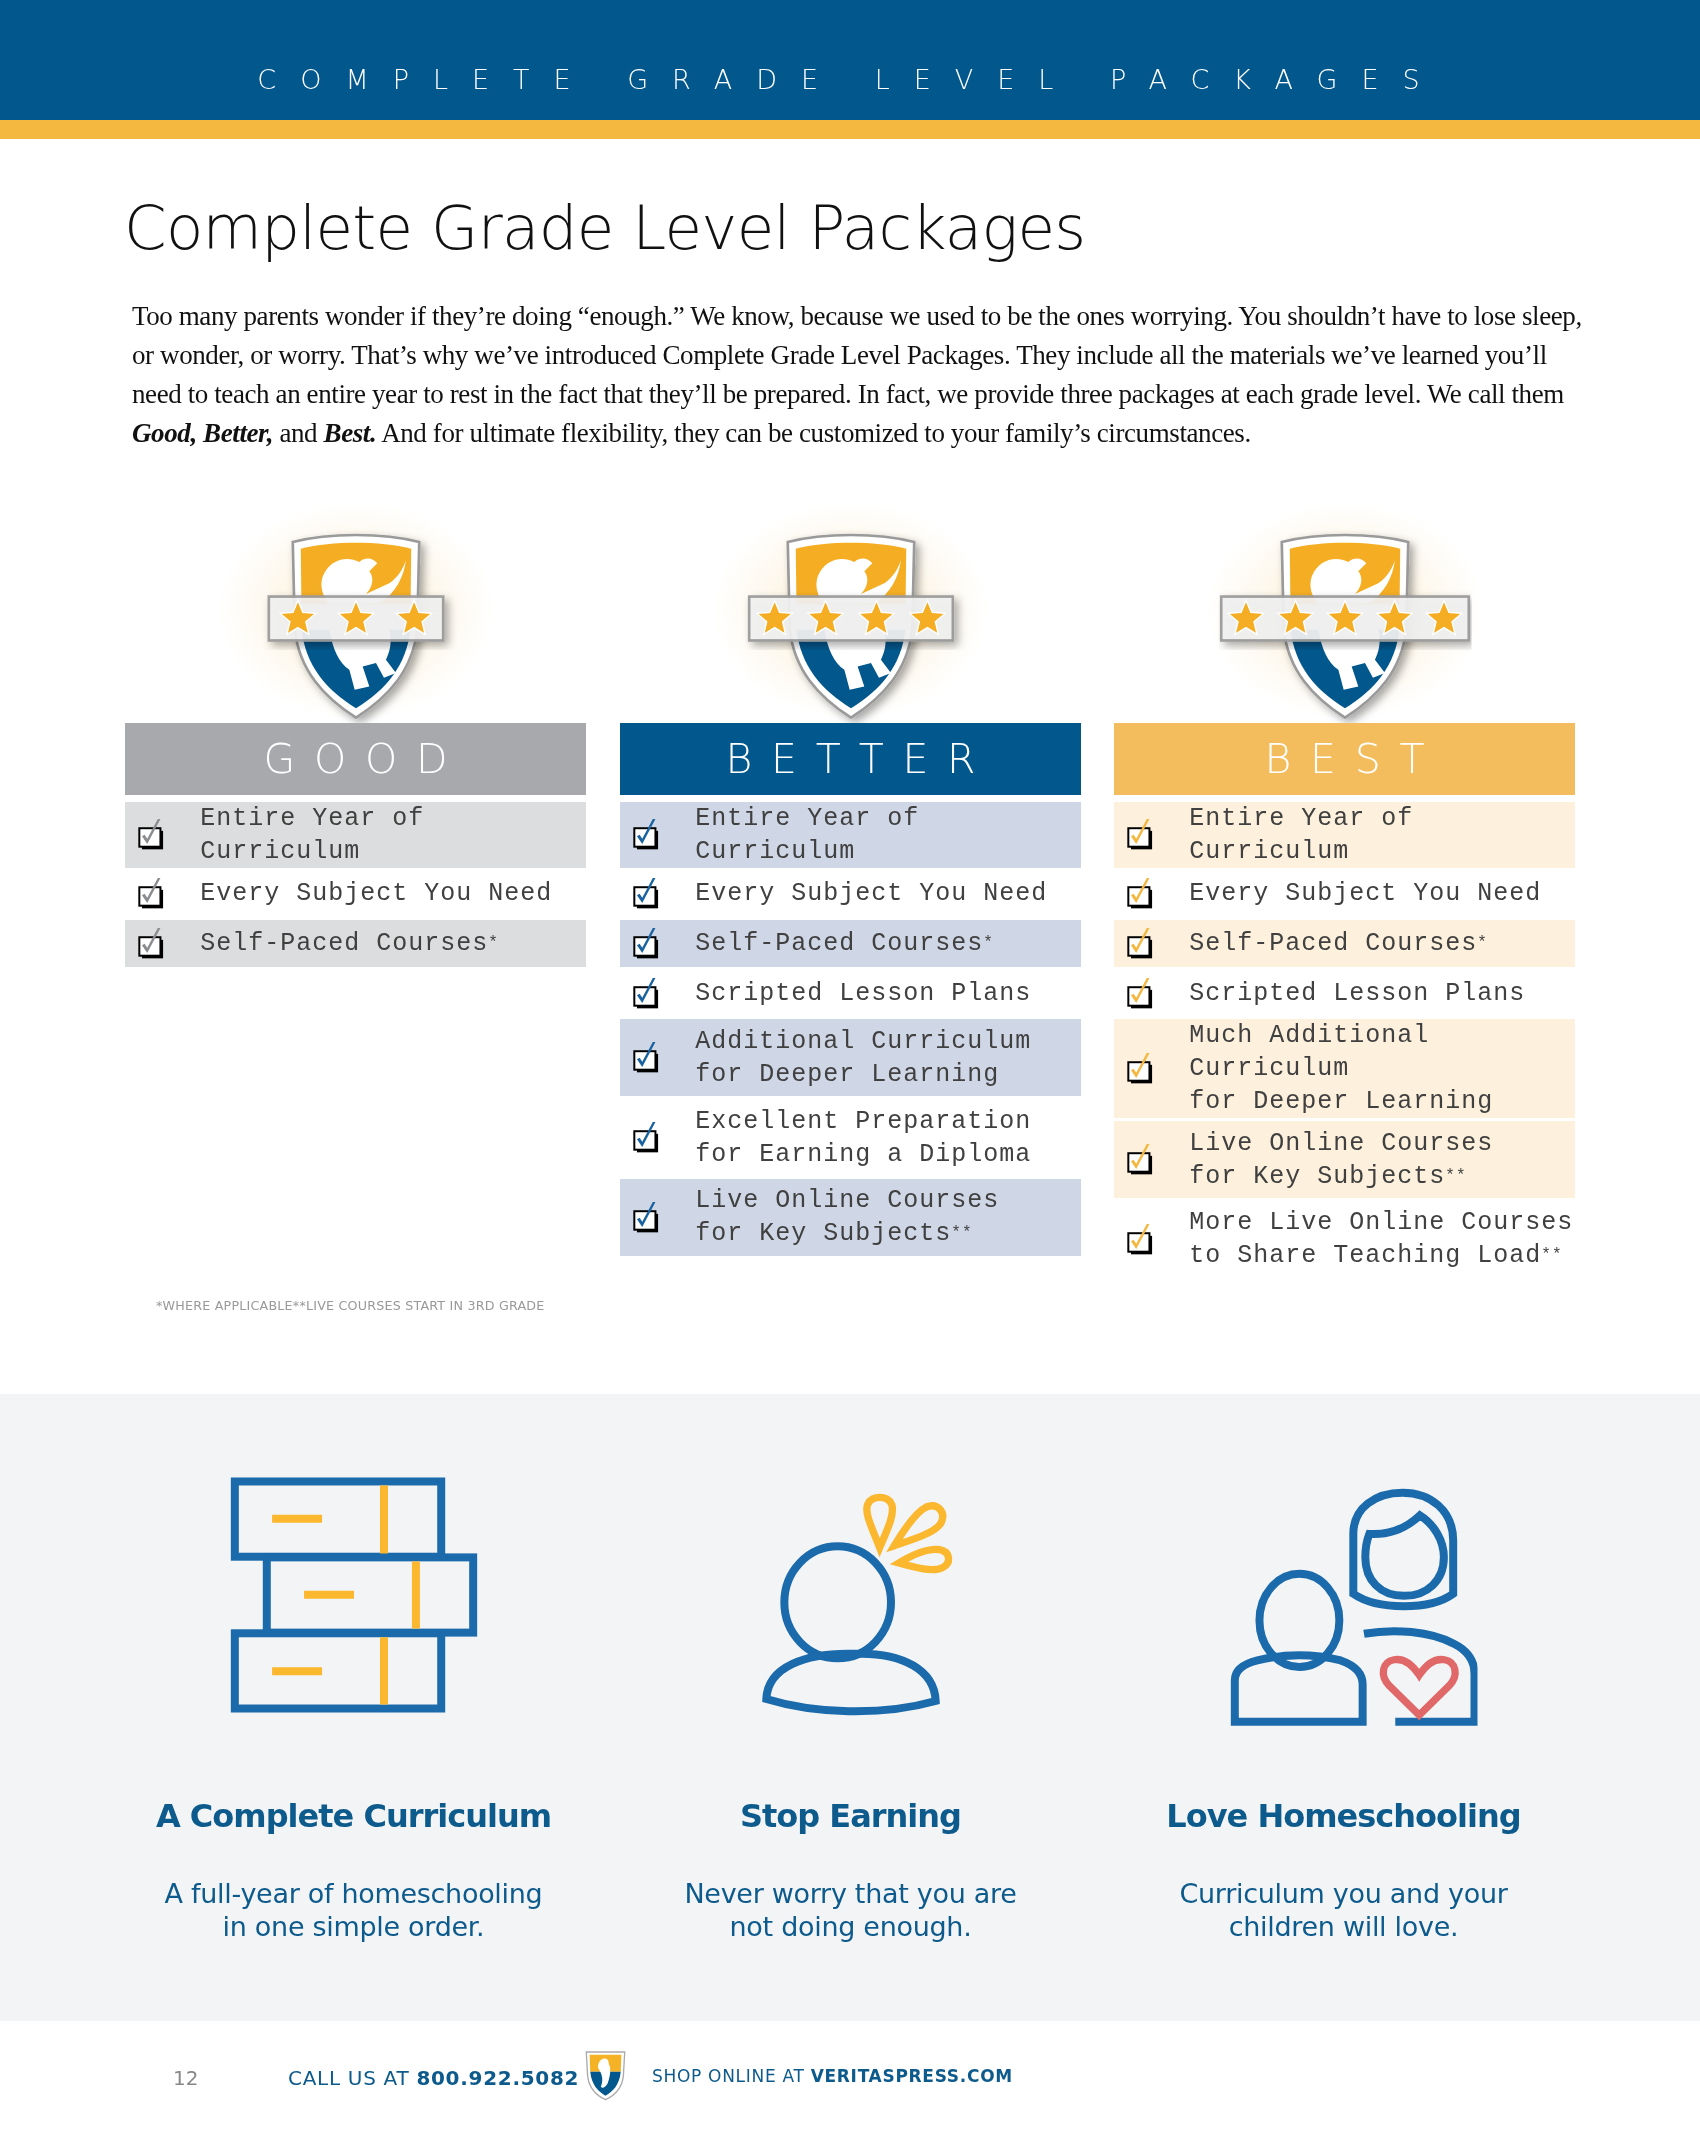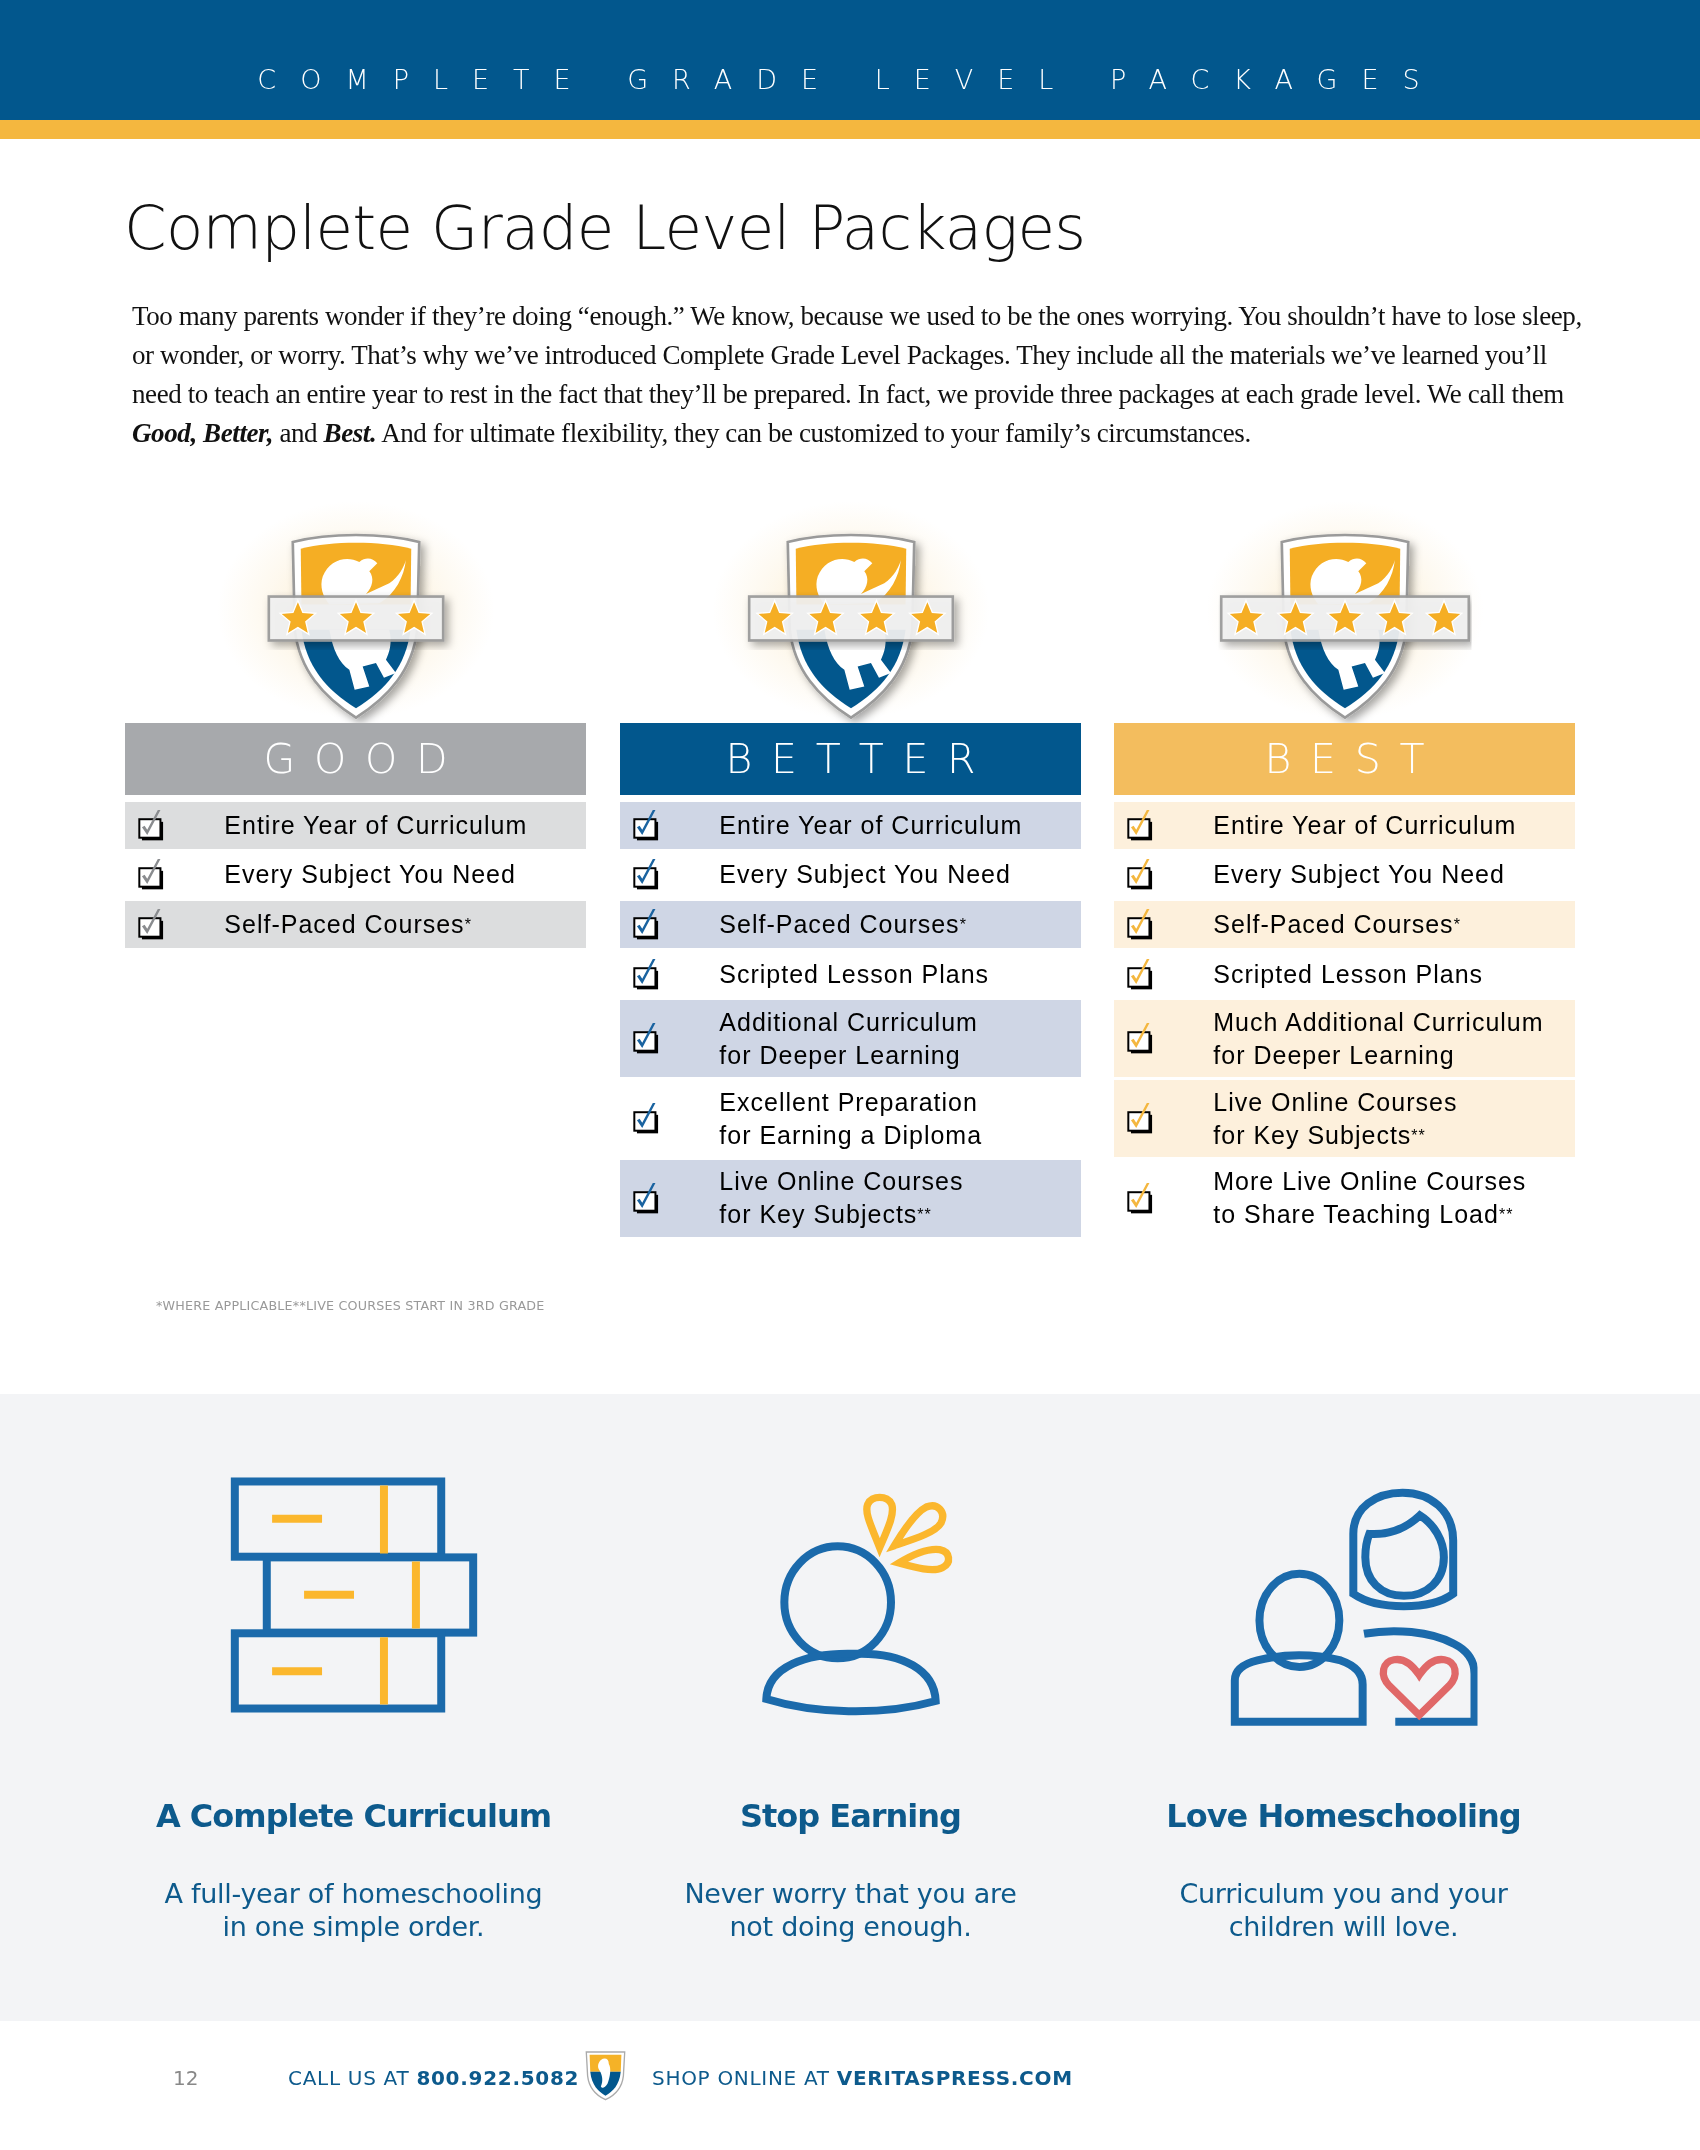--- a/index.html
+++ b/index.html
@@ -31,41 +31,41 @@
 
   .feature-list { margin-top: 6.7px; }
   .feature { display: flex; align-items: center; min-height: 47px; padding-left: 13.3px; margin-bottom: 0; }
   .feature.tall { min-height: 77px; }
   .feature.shaded { }
   .col-good .feature.shaded { background: #dcddde; }
   .col-better .feature.shaded { background: #cfd6e5; }
   .col-best .feature.shaded { background: #fdf0dc; }
   .feature + .feature { margin-top: 2.7px; }
   .check { width: 33px; height: 35px; flex: 0 0 33px; margin-right: 29px; }
-  .feature-text { font-size: 25px; line-height: 33px; letter-spacing: 1px; color: #000000; font-family: Liberation Sans, sans-serif; white-space: pre-line; margin-left: 24px; }
+  .feature-text { font-size: 25px; line-height: 33px; letter-spacing: 1px; color: #404040; font-family: Liberation Mono, monospace; white-space: pre-line; }
   .feature-text sup { font-size: 16px; vertical-align: top; }
 
   .footnotes { position: absolute; left: 156px; top: 1298px; font-size: 12.7px; color: #999; letter-spacing: 0.2px; font-family: "DejaVu Sans", sans-serif; }
   .footnotes span + span { }
 
   .benefits-band { position: absolute; left: 0; top: 1394px; width: 1701px; height: 627px; background: #f3f4f6; }
   .benefit { position: absolute; top: 0; width: 493px; text-align: center; }
   .benefit-1 { left: 107px; }
   .benefit-2 { left: 604px; }
   .benefit-3 { left: 1097px; }
   .benefit-icon { position: absolute; top: 80px; left: 50%; transform: translateX(-50%); }
   .benefit-title { position: absolute; top: 403px; left: 0; width: 100%; font-size: 32px; font-weight: bold; color: #0d5a8c; font-family: "DejaVu Sans", sans-serif; letter-spacing: -1px; }
   .benefit-desc { position: absolute; top: 483px; left: 0; width: 100%; font-size: 27px; line-height: 33px; color: #0d5a8c; font-family: "DejaVu Sans", sans-serif; white-space: pre-line; letter-spacing: -0.3px; }
 
   .footer { position: absolute; top: 2061px; left: 0; width: 1701px; height: 40px; font-family: "DejaVu Sans", sans-serif; }
   .page-num { position: absolute; left: 125px; top: 5.3px; font-size: 20px; color: #888; margin-left: 48px; }
   .call { position: absolute; left: 288px; top: 5.3px; font-size: 20px; color: #0d5a8c; letter-spacing: 0.7px; }
   .call b, .shop b { font-weight: bold; }
   .footer-logo { position: absolute; left: 582px; top: -13.3px; }
-  .shop { position: absolute; left: 652px; top: 5.3px; font-size: 20px; color: #0d5a8c; letter-spacing: 0.7px; }
+  .shop { position: absolute; left: 652px; top: 5.3px; font-size: 17px; color: #0d5a8c; letter-spacing: 0.7px; }
 </style>
 </head>
 <body>
 
 <div class="top-band">
   <div class="top-band-title">COMPLETE GRADE LEVEL PACKAGES</div>
 </div>
 <div class="top-stripe"></div>
 
 <h1 class="page-title">Complete Grade Level Packages</h1>

